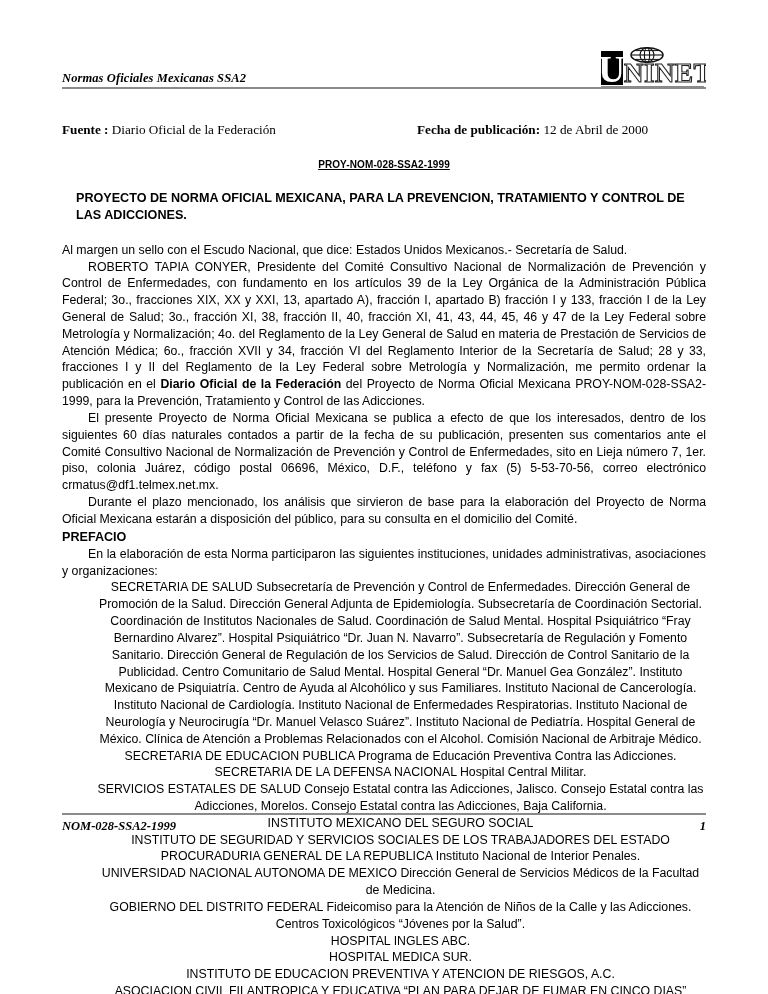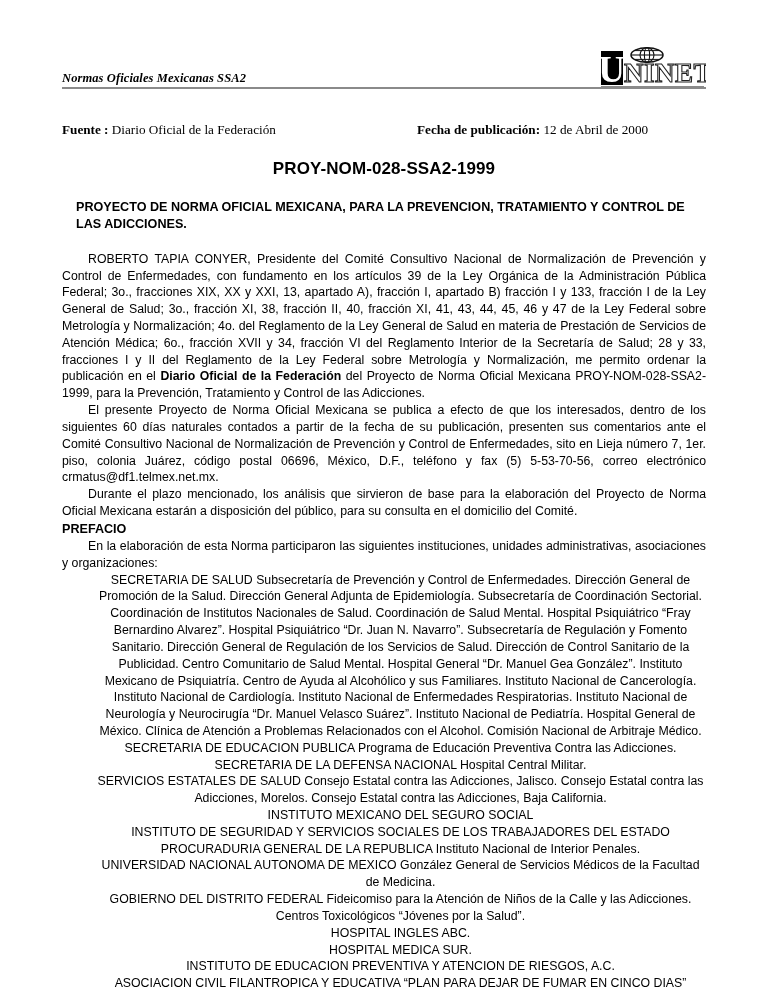--- a/index.html
+++ b/index.html
@@ -72,23 +72,24 @@
     font-size: 13.2px;
   }
   .source-left { width: 355px; }
   .source-right { flex: 1; }
   .lbl-bold { font-weight: bold; }
 
   
   .doc-code {
     text-align: center;
     font-weight: bold;
-    font-size: 17px;
+    font-size: 10px;
     margin-top: 21px;
     letter-spacing: 0.1px;
+    text-decoration: underline;
   }
   .doc-title {
     text-align: left;
     font-weight: bold;
     font-size: 12.6px;
     margin-top: 20px;
     line-height: 1.38;
     padding: 0 14px;
   }
 
@@ -190,44 +191,52 @@
       <span class="lbl-bold">Fecha de publicación:</span>
       <span>12 de Abril de 2000</span>
     </div>
   </div>
 
   <div class="doc-code">PROY-NOM-028-SSA2-1999</div>
   <div class="doc-title">PROYECTO DE NORMA OFICIAL MEXICANA, PARA LA PREVENCION, TRATAMIENTO Y CONTROL DE LAS ADICCIONES.</div>
 
   <div class="body-text">
 
+    <p>Al margen un sello con el Escudo Nacional, que dice: Estados Unidos Mexicanos.- Secretaría de Salud.</p>
 
     <p class="p-indent"><span>ROBERTO TAPIA CONYER, Presidente del Comité Consultivo Nacional de Normalización de Prevención y Control de Enfermedades, con fundamento en los artículos 39 de la Ley Orgánica de la Administración Pública Federal; 3o., fracciones XIX, XX y XXI, 13, apartado A), fracción I, apartado B) fracción I y 133, fracción I de la Ley General de Salud; 3o., fracción XI, 38, fracción II, 40, fracción XI, 41, 43, 44, 45, 46 y 47 de la Ley Federal sobre Metrología y Normalización; 4o. del Reglamento de la Ley General de Salud en materia de Prestación de Servicios de Atención Médica; 6o., fracción XVII y 34, fracción VI del Reglamento Interior de la Secretaría de Salud; 28 y 33, fracciones I y II del Reglamento de la Ley Federal sobre Metrología y Normalización, me permito ordenar la publicación en el </span><span class="b">Diario Oficial de la Federación</span><span> del Proyecto de Norma Oficial Mexicana PROY-NOM-028-SSA2-1999, para la Prevención, Tratamiento y Control de las Adicciones.</span></p>
 
     <p class="p-indent">El presente Proyecto de Norma Oficial Mexicana se publica a efecto de que los interesados, dentro de los siguientes 60 días naturales contados a partir de la fecha de su publicación, presenten sus comentarios ante el Comité Consultivo Nacional de Normalización de Prevención y Control de Enfermedades, sito en Lieja número 7, 1er. piso, colonia Juárez, código postal 06696, México, D.F., teléfono y fax (5) 5-53-70-56, correo electrónico crmatus@df1.telmex.net.mx.</p>
 
     <p class="p-indent">Durante el plazo mencionado, los análisis que sirvieron de base para la elaboración del Proyecto de Norma Oficial Mexicana estarán a disposición del público, para su consulta en el domicilio del Comité.</p>
 
     <p class="prefacio-head">PREFACIO</p>
 
     <p class="p-indent">En la elaboración de esta Norma participaron las siguientes instituciones, unidades administrativas, asociaciones y organizaciones:</p>
 
     <ul class="org-list">
       <li>SECRETARIA DE SALUD Subsecretaría de Prevención y Control de Enfermedades. Dirección General de Promoción de la Salud. Dirección General Adjunta de Epidemiología. Subsecretaría de Coordinación Sectorial. Coordinación de Institutos Nacionales de Salud. Coordinación de Salud Mental. Hospital Psiquiátrico “Fray Bernardino Alvarez”. Hospital Psiquiátrico “Dr. Juan N. Navarro”. Subsecretaría de Regulación y Fomento Sanitario. Dirección General de Regulación de los Servicios de Salud. Dirección de Control Sanitario de la Publicidad. Centro Comunitario de Salud Mental. Hospital General “Dr. Manuel Gea González”. Instituto Mexicano de Psiquiatría. Centro de Ayuda al Alcohólico y sus Familiares. Instituto Nacional de Cancerología. Instituto Nacional de Cardiología. Instituto Nacional de Enfermedades Respiratorias. Instituto Nacional de Neurología y Neurocirugía “Dr. Manuel Velasco Suárez”. Instituto Nacional de Pediatría. Hospital General de México. Clínica de Atención a Problemas Relacionados con el Alcohol. Comisión Nacional de Arbitraje Médico.</li>
       <li>SECRETARIA DE EDUCACION PUBLICA Programa de Educación Preventiva Contra las Adicciones.</li>
       <li>SECRETARIA DE LA DEFENSA NACIONAL Hospital Central Militar.</li>
       <li>SERVICIOS ESTATALES DE SALUD Consejo Estatal contra las Adicciones, Jalisco. Consejo Estatal contra las Adicciones, Morelos. Consejo Estatal contra las Adicciones, Baja California.</li>
       <li>INSTITUTO MEXICANO DEL SEGURO SOCIAL</li>
       <li>INSTITUTO DE SEGURIDAD Y SERVICIOS SOCIALES DE LOS TRABAJADORES DEL ESTADO</li>
       <li>PROCURADURIA GENERAL DE LA REPUBLICA Instituto Nacional de Interior Penales.</li>
-      <li>UNIVERSIDAD NACIONAL AUTONOMA DE MEXICO González General de Servicios Médicos de la Facultad de Medicina.</li>
+      <li>UNIVERSIDAD NACIONAL AUTONOMA DE MEXICO Dirección General de Servicios Médicos de la Facultad de Medicina.</li>
       <li>GOBIERNO DEL DISTRITO FEDERAL Fideicomiso para la Atención de Niños de la Calle y las Adicciones. Centros Toxicológicos “Jóvenes por la Salud”.</li>
       <li>HOSPITAL INGLES ABC.</li>
       <li>HOSPITAL MEDICA SUR.</li>
       <li>INSTITUTO DE EDUCACION PREVENTIVA Y ATENCION DE RIESGOS, A.C.</li>
       <li>ASOCIACION CIVIL FILANTROPICA Y EDUCATIVA “PLAN PARA DEJAR DE FUMAR EN CINCO DIAS”</li>
       <li>ASOCIACION MEXICANA DE LUCHA CONTRA EL CANCER, A.C.</li>
 
     </ul>
   </div>
 
+  <div class="doc-footer">
+    <div class="footer-rule"></div>
+    <div class="footer-row">
+      <div class="footer-left">NOM-028-SSA2-1999</div>
+      <div class="footer-right">1</div>
+    </div>
+  </div>
 
 </div>
 
 </body></html>

